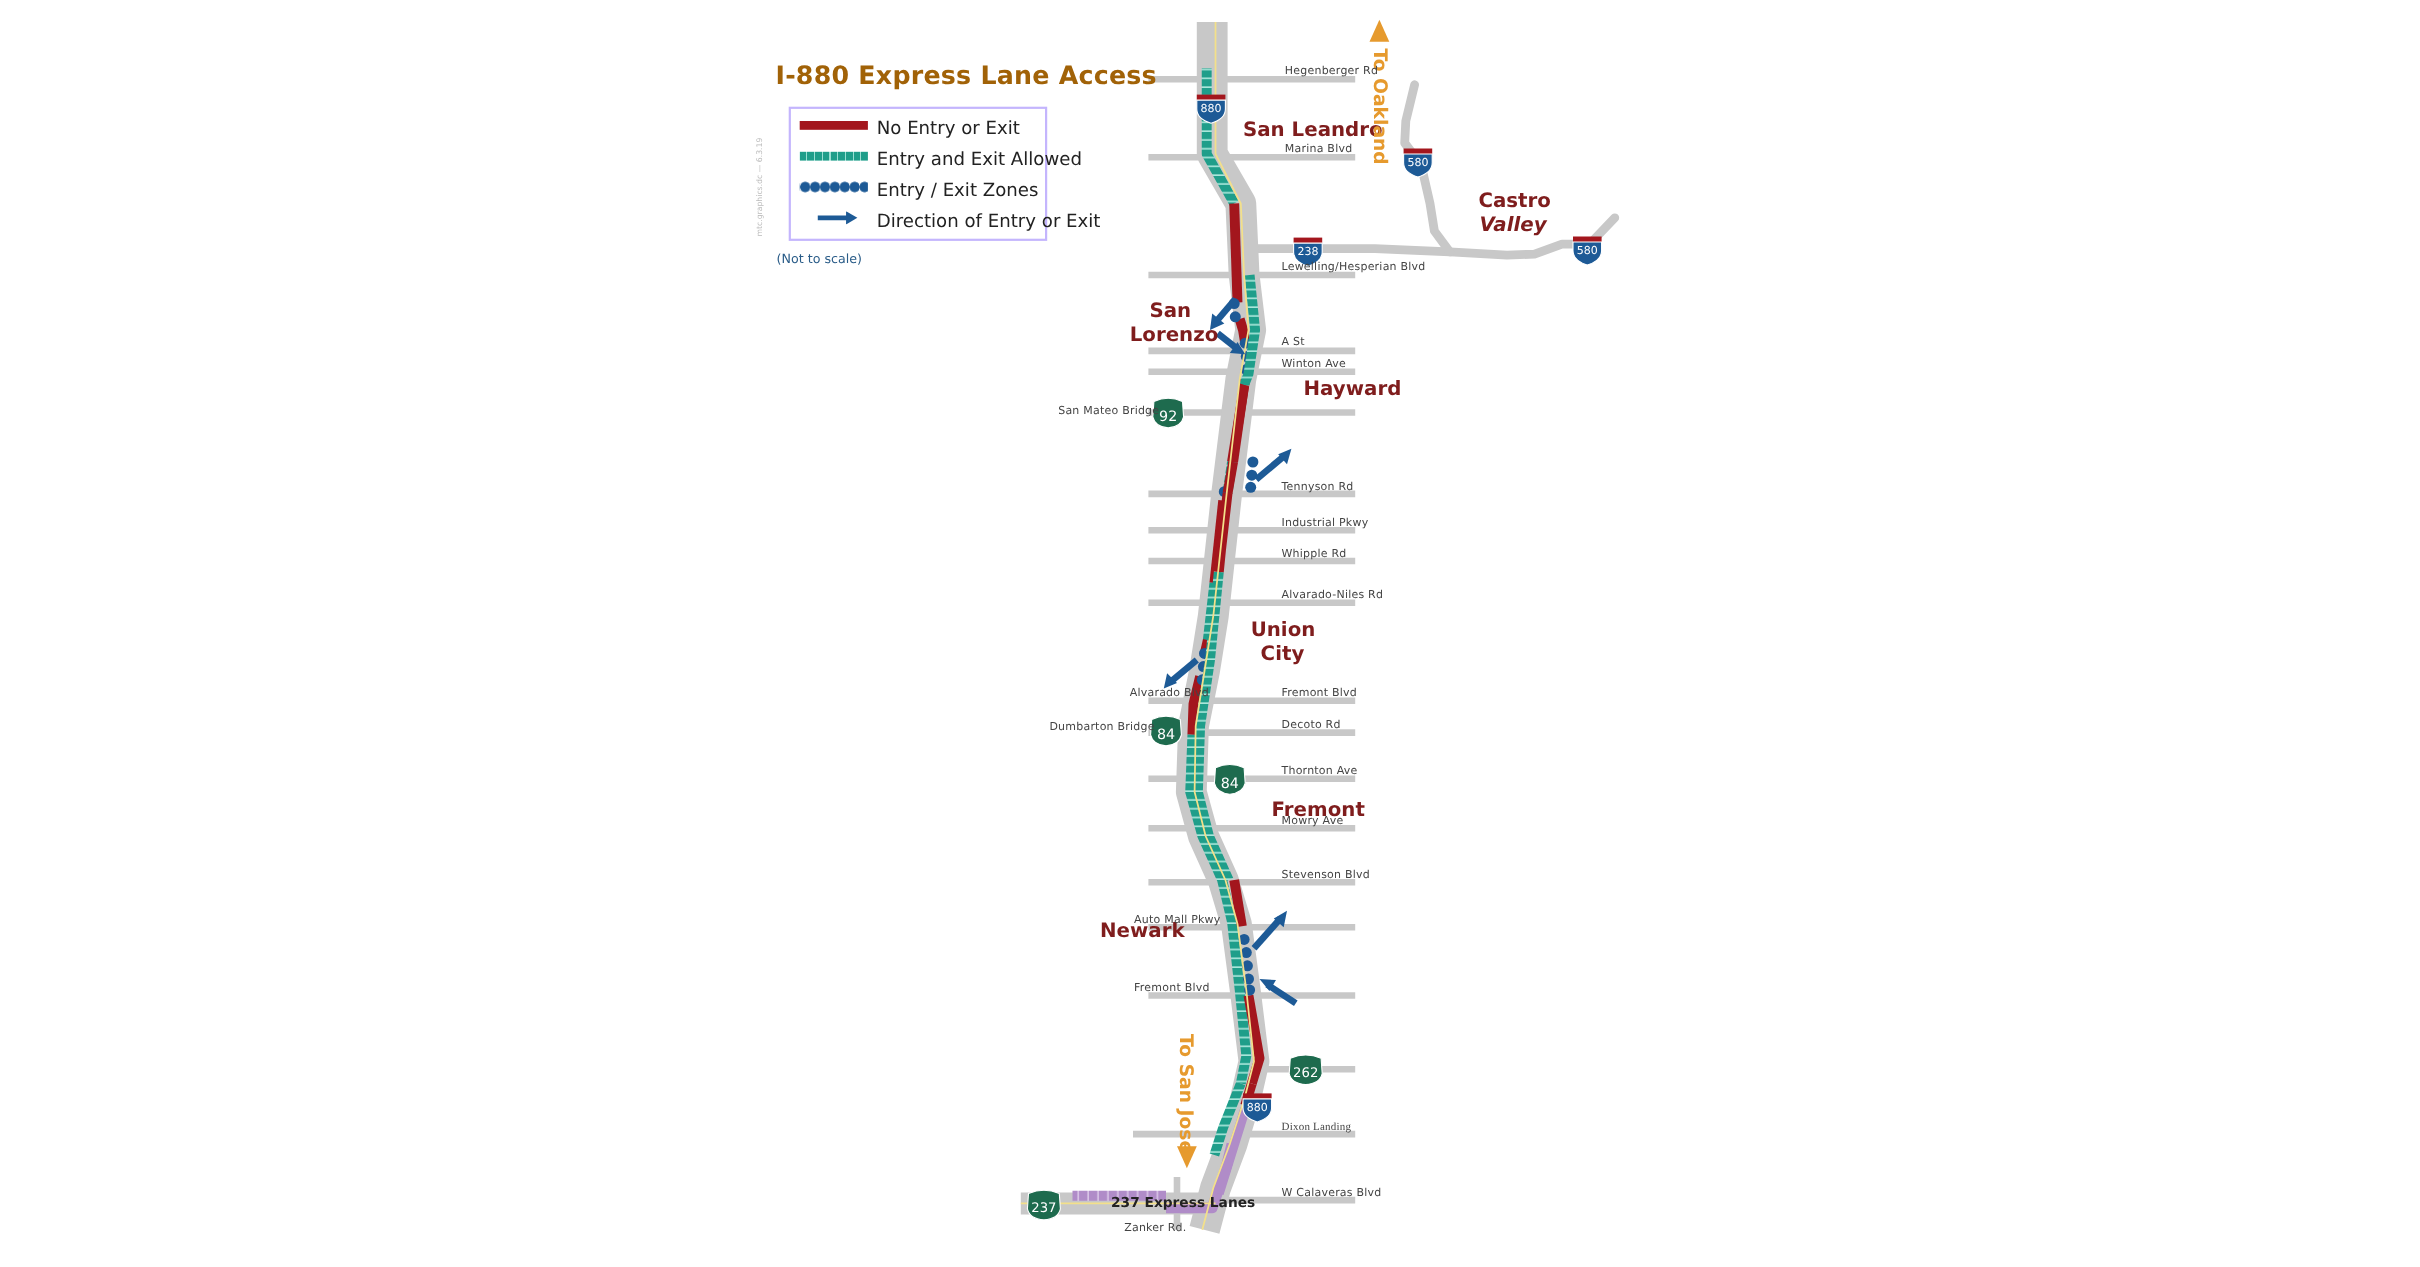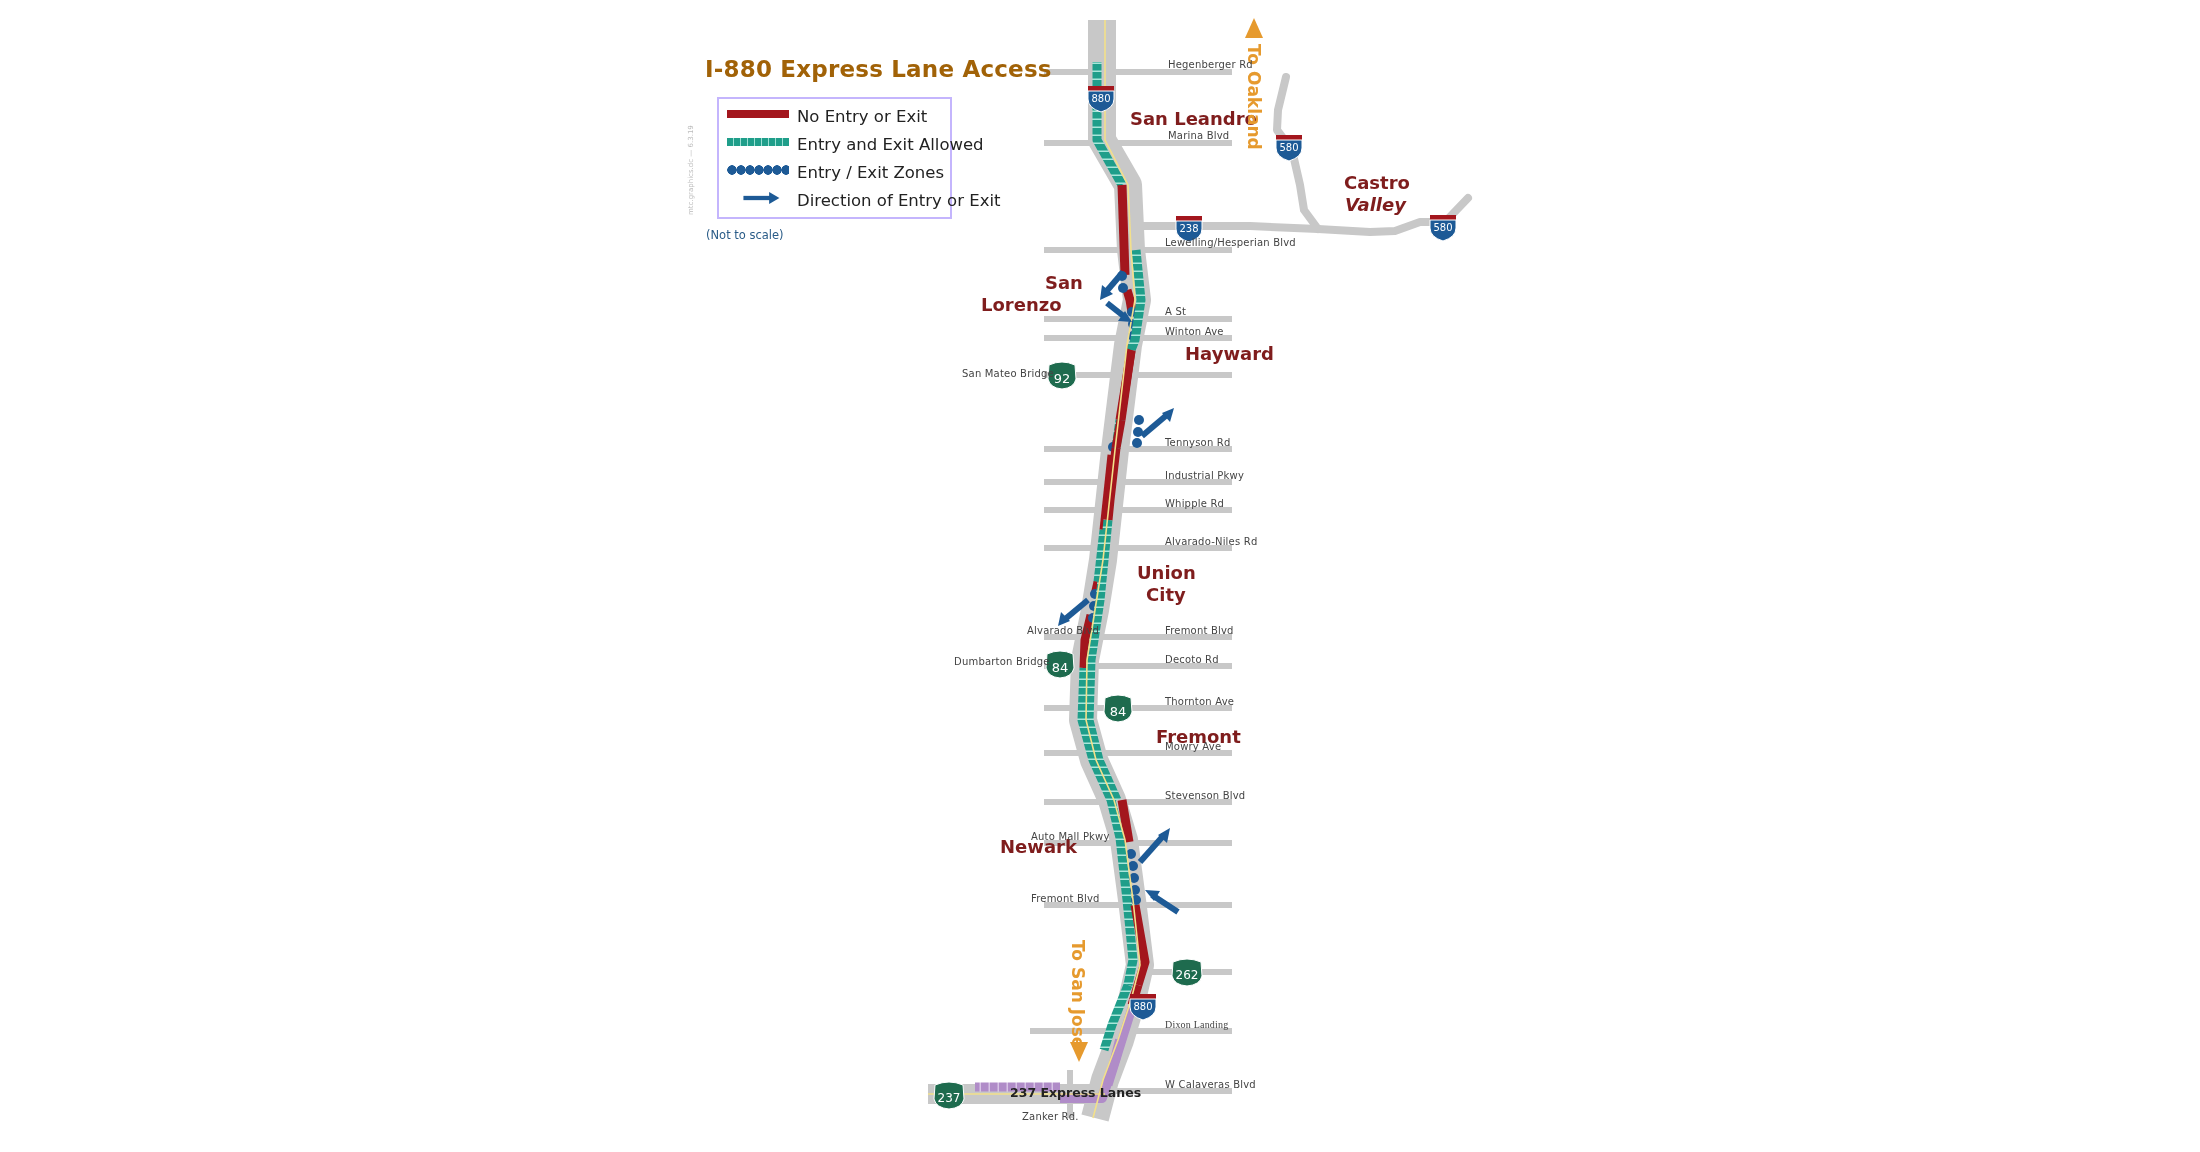--- a/index.html
+++ b/index.html
@@ -238,21 +238,21 @@
     <span class="lbl">Direction of Entry or Exit</span>
   </div>
 </div>
 <div class="notscale">(Not to scale)</div>
 <div class="watermark">mtc.graphics.dc — 6.3.19</div>
 
 <div class="place" style="left:1130px;top:108px;">San Leandro</div>
 <div class="place" style="left:1344px;top:172px;">Castro</div>
 <div class="place" style="left:1345px;top:194px;font-style:italic;">Valley</div>
 <div class="place" style="left:1045px;top:272px;">San</div>
-<div class="place" style="left:981px;top:294px;">Lorenzo</div>
+<div class="place" style="left:1027px;top:294px;">Lorenzo</div>
 <div class="place" style="left:1185px;top:343px;">Hayward</div>
 <div class="place" style="left:1137px;top:562px;">Union</div>
 <div class="place" style="left:1146px;top:584px;">City</div>
 <div class="place" style="left:1156px;top:726px;">Fremont</div>
 <div class="place" style="left:962px;top:836px;margin-left:38px;">Newark</div>
 
 <div class="dir-lbl" style="left:1244px;top:44px;transform:rotate(90deg) translate(0,-20px);">To Oakland</div>
 <div class="dir-lbl" style="left:1078px;top:940px;transform:rotate(90deg) translate(0,-10px);">To San Jose</div>
 
 <div class="road-lbl" style="left:1168px;top:59px;">Hegenberger Rd</div>

